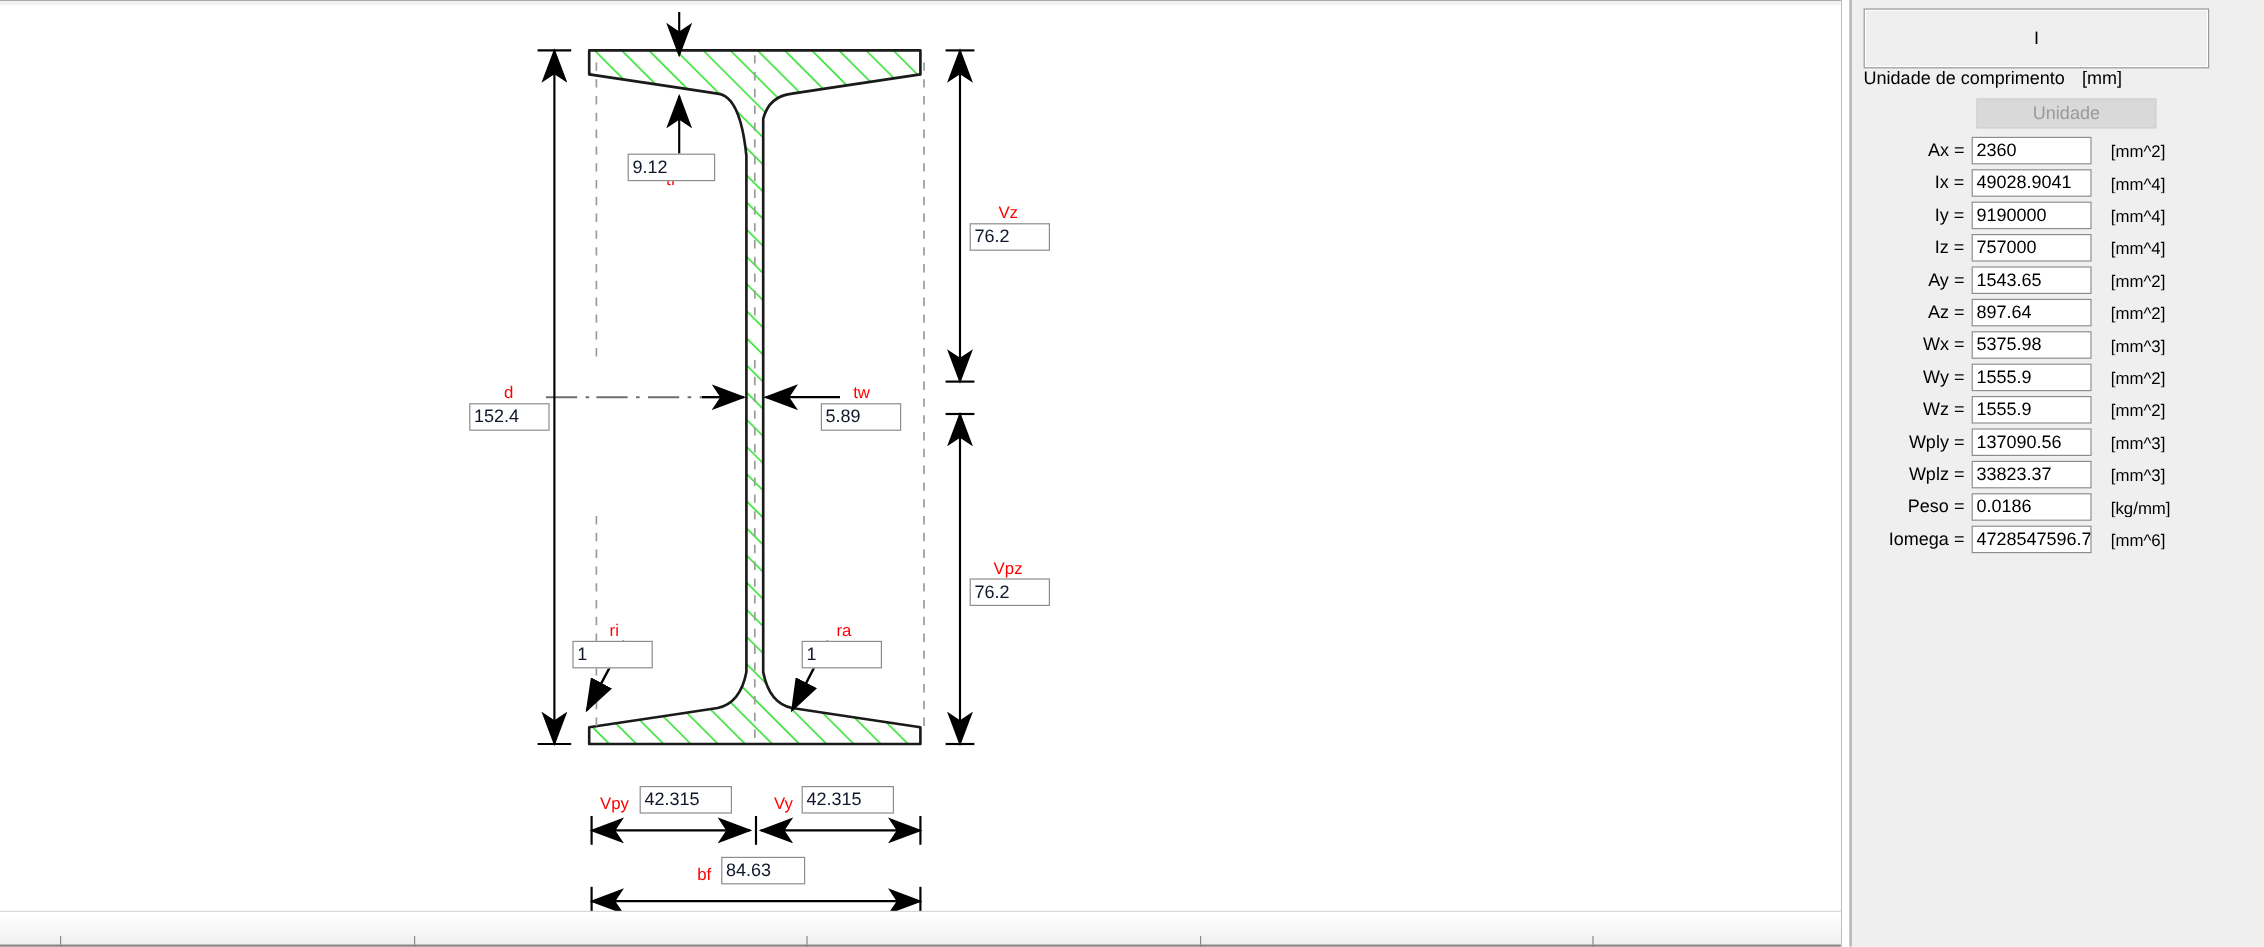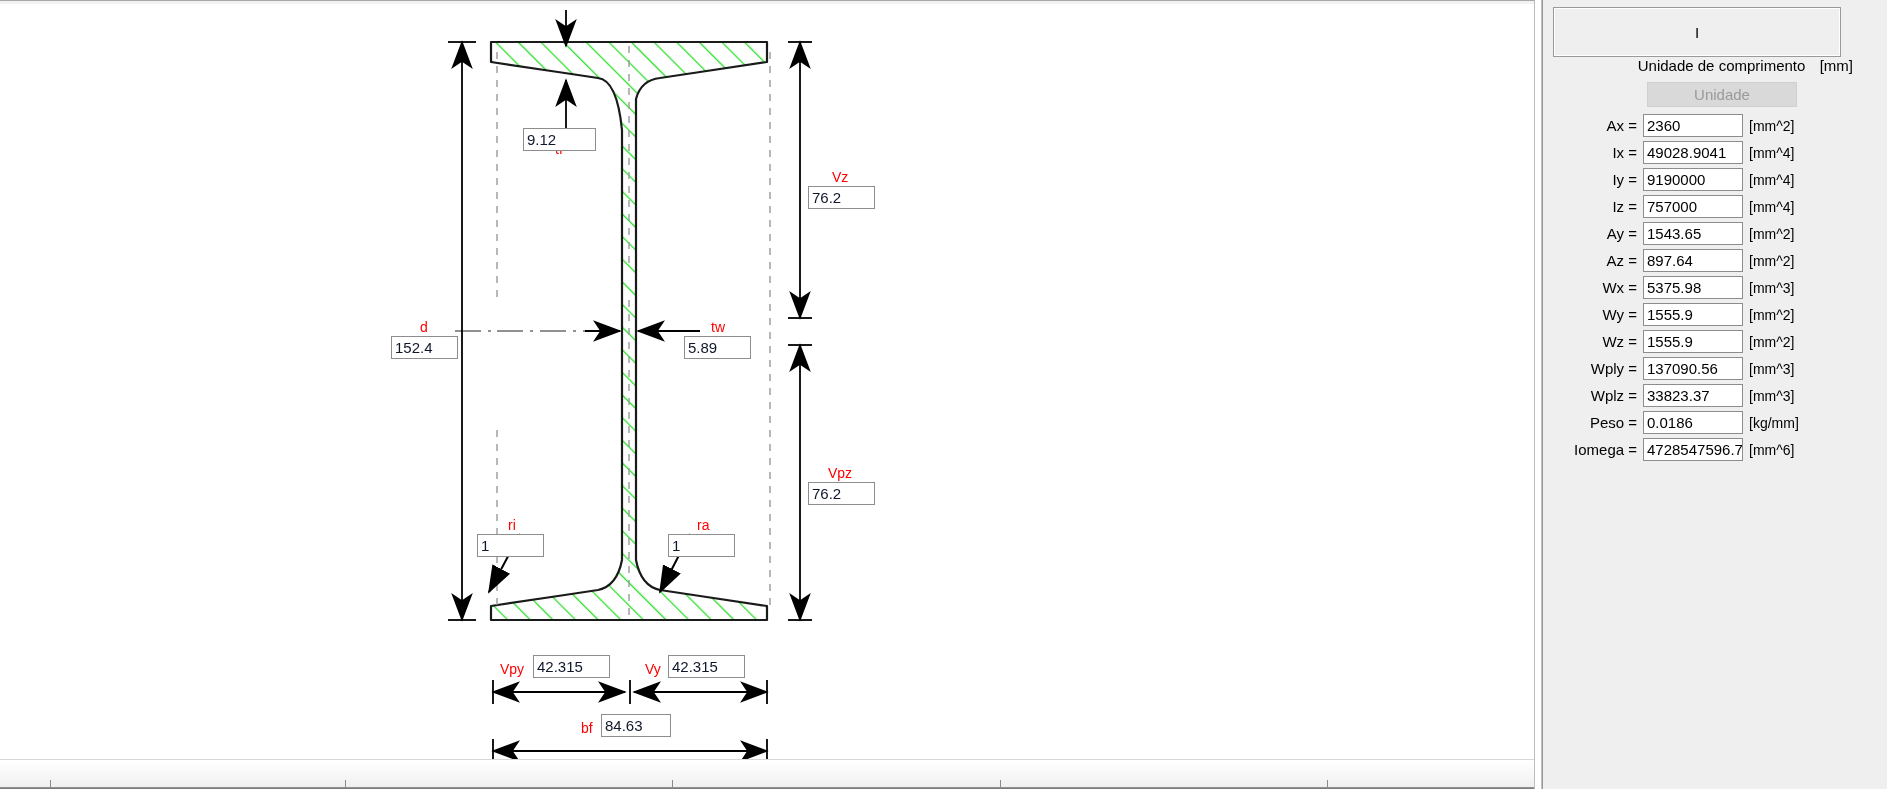--- a/index.html
+++ b/index.html
@@ -53,41 +53,41 @@
     border-left:1px solid #9a9a9a;box-sizing:border-box;}
 
   .profile-box{
     position:absolute;left:10px;top:7px;width:288px;height:50px;
     background:#efefef;border:1px solid #9a9a9a;box-sizing:border-box;
     box-shadow:inset 0 0 0 1px #ffffff;
     display:flex;align-items:center;justify-content:center;
     font-size:15px;color:#000;
   }
   .unit-line{position:absolute;left:10px;top:57px;width:300px;
-    text-align:right;font-size:15px;color:#000;white-space:nowrap;}
+    text-align:left;font-size:15px;color:#000;white-space:nowrap;}
 
   .save-btn{
     position:absolute;left:104px;top:82px;width:150px;height:25px;
     background:#d9d9d9;border:1px solid #cfcfcf;box-sizing:border-box;
     color:#9a9a9a;font-size:15px;display:flex;align-items:center;justify-content:center;
   }
 
   .rows{position:absolute;left:0;top:112px;width:345px;}
   .row{position:relative;height:27px;margin-bottom:0;display:flex;align-items:center;}
   .row.gap{}
   .row .lbl{
     width:100px;text-align:right;font-size:15px;color:#000;
     padding-right:6px;box-sizing:border-box;white-space:nowrap;
   }
   .row .fld{
     width:100px;height:23px;background:#ffffff;border:1px solid #8d8d8d;
     box-sizing:border-box;font-size:15px;color:#000;line-height:21px;
     padding:0 3px;white-space:nowrap;overflow:hidden;
   }
-  .row .unit{padding-left:6px;font-size:14px;color:#000;white-space:nowrap;overflow:hidden;
+  .row .unit{padding-left:16px;font-size:14px;color:#000;white-space:nowrap;overflow:hidden;
     width:88px;box-sizing:border-box;}
 </style>
 </head>
 <body>
 
 <div class="app">
 
   <div class="canvas-wrap">
     <div class="canvas-topline"></div>
 

